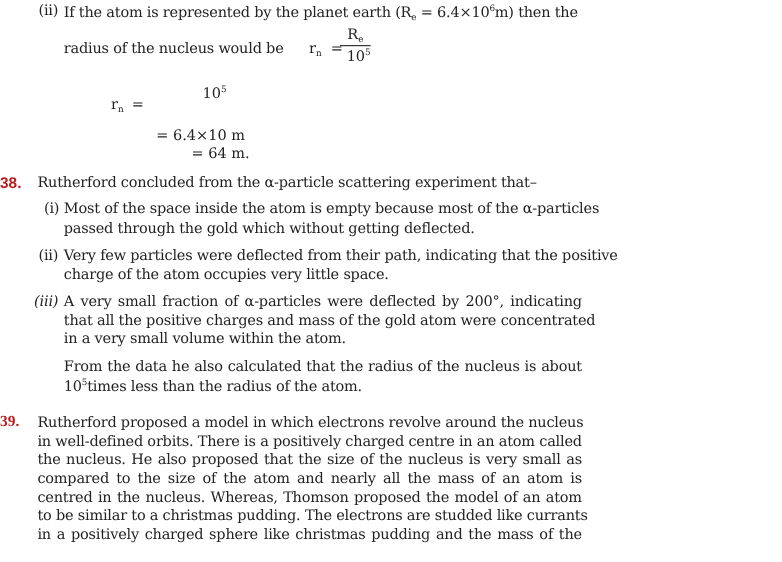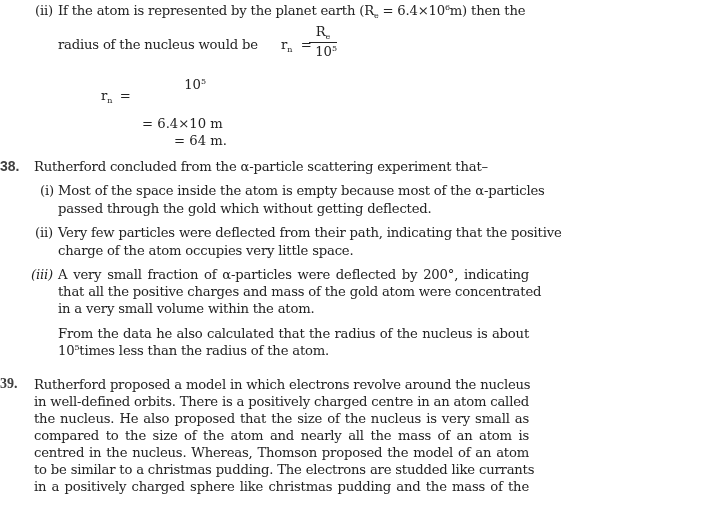--- a/index.html
+++ b/index.html
@@ -3,21 +3,21 @@
   <meta charset="utf-8">
   <style>
     html, body { margin: 0; padding: 0; background: #ffffff; }
     body {
       width: 711px; height: 511px; position: relative; overflow: hidden;
       font-family: "DejaVu Serif", "Liberation Serif", serif;
       color: #222222; font-size: 13.2px;
     }
     .abs { position: absolute; white-space: nowrap; }
     .line { position: absolute; white-space: nowrap; letter-spacing: -0.2px; }
-    .qnum { position: absolute; font-family: "Liberation Sans", "DejaVu Sans", sans-serif; font-weight: bold; font-size: 14px; color: #404040; }
+    .qnum { position: absolute; font-family: "Liberation Sans", "DejaVu Sans", sans-serif; font-weight: bold; font-size: 14px; color: #b91c1c; }
     .lbl { position: absolute; white-space: nowrap; letter-spacing: -0.2px; }
     .sub { font-size: 8px; vertical-align: -3px; }
     .sup { font-size: 8px; vertical-align: 5px; }
     .frac { position: absolute; text-align: center; }
     .frac .num { border-bottom: 1px solid #222; padding: 0 2px 1px 2px; }
     .frac .den { padding-top: 1px; text-align: right; }
     .j { text-align: justify; text-align-last: justify; }
   </style>
 </head>
 <body>

